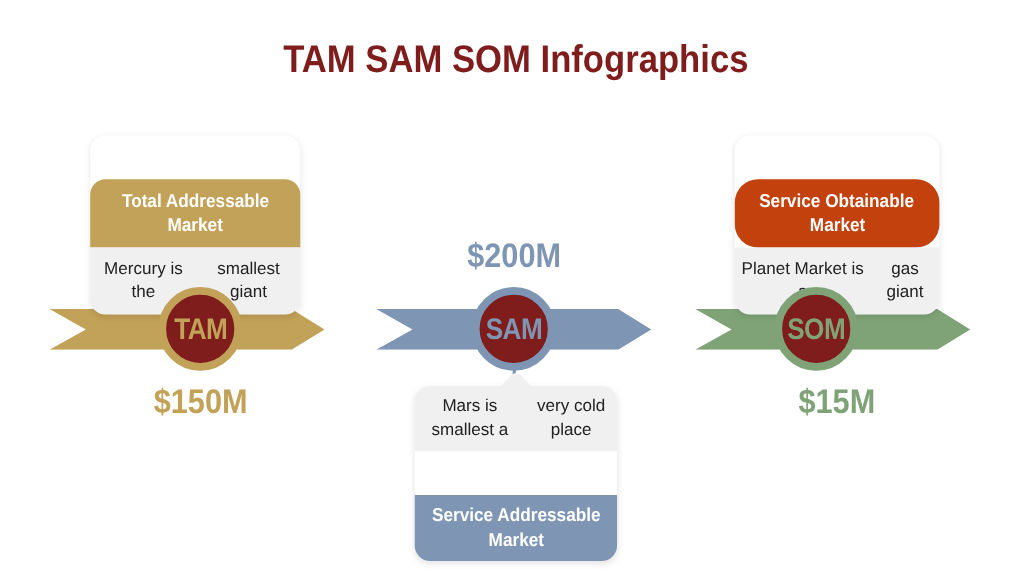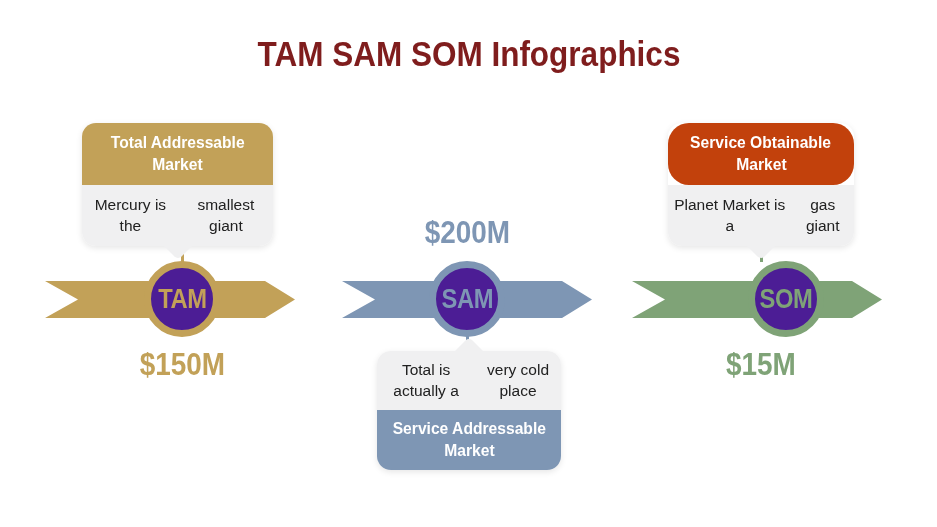--- a/index.html
+++ b/index.html
@@ -42,20 +42,21 @@
   .card-header {
     display: flex;
     flex-direction: column;
     align-items: center;
     justify-content: center;
     color: #ffffff;
     font-weight: 700;
     font-size: 17px;
     line-height: 1.28;
     text-align: right;
+    margin-top: 40px;
   }
   .card-top .card-header { height: 62px; border-radius: 14px 14px 0 0; }
   .card-bottom .card-header { height: 60px; border-radius: 0 0 14px 14px; }
   .card-body {
     display: flex;
     align-items: center;
     justify-content: center;
     font-size: 15.5px;
     line-height: 1.35;
     color: #212121;
@@ -75,21 +76,21 @@
 
   
   .connector { position: absolute; width: 3px; z-index: 0; }
   .ribbon { position: absolute; z-index: 1; }
   .node-circle {
     position: absolute;
     z-index: 3;
     width: 62px; height: 62px;
     border: 7px solid #000;
     border-radius: 50%;
-    background: #4c1d95;
+    background: #7f1d1d;
     display: flex;
     align-items: center;
     justify-content: center;
     text-align: center;
   }
   .acronym {
     font-size: 27px;
     font-weight: 700;
     letter-spacing: -0.5px;
   }
@@ -140,21 +141,21 @@
   </svg>
 
   <div class="node-circle" style="left: 429px; top: 261px; border-color: rgb(126, 150, 180);">
     <span class="acronym squeeze squeeze-88" style="color: rgb(126, 150, 180);">SAM</span>
   </div>
 
   <div class="connector" style="left: 466px; top: 335px; height: 16px; background-color: rgb(126, 150, 180);"></div>
 
   <div class="card card-bottom" style="left:377px; top:351px; width:184px;">
     <div class="card-body" style="background-color: rgb(240, 240, 241);">
-      <span>Total is actually a</span>
+      <span>Mars is smallest a</span>
       <span>very cold place</span>
     </div>
     <div class="card-header" style="background-color: rgb(126, 150, 180);">
       <span class="squeeze squeeze-92">Service Addressable</span>
       <span class="squeeze squeeze-92">Market</span>
     </div>
     <div class="tail tail-up" style="background-color: rgb(240, 240, 241);"></div>
   </div>
 
   <div class="card card-top" style="left:668px; top:123px; width:186px;">
@@ -168,19 +169,19 @@
     </div>
     <div class="tail tail-down" style="background-color: rgb(240, 240, 241);"></div>
   </div>
 
   <div class="connector" style="left: 760px; top: 251px; height: 11px; background-color: rgb(127, 163, 119);"></div>
 
   <svg class="ribbon" style="left:632px; top:281px;" width="250" height="37" viewBox="0 0 250 37">
     <polygon points="0,0 220,0 250,18.5 220,37 0,37 33,18.5" fill="#7fa377"></polygon>
   </svg>
 
-  <div class="node-circle" style="left: 748px; top: 261px; border-color: rgb(127, 163, 119);">
+  <div class="node-circle" style="left: 704px; top: 261px; border-color: rgb(127, 163, 119);">
     <span class="acronym squeeze squeeze-88" style="color: rgb(127, 163, 119);">SOM</span>
   </div>
 
   <div class="value" style="left:686px; top:347px;"><span class="squeeze" style="color: rgb(127, 163, 119);">$15M</span></div>
 
 </div>
 
 </body></html>

